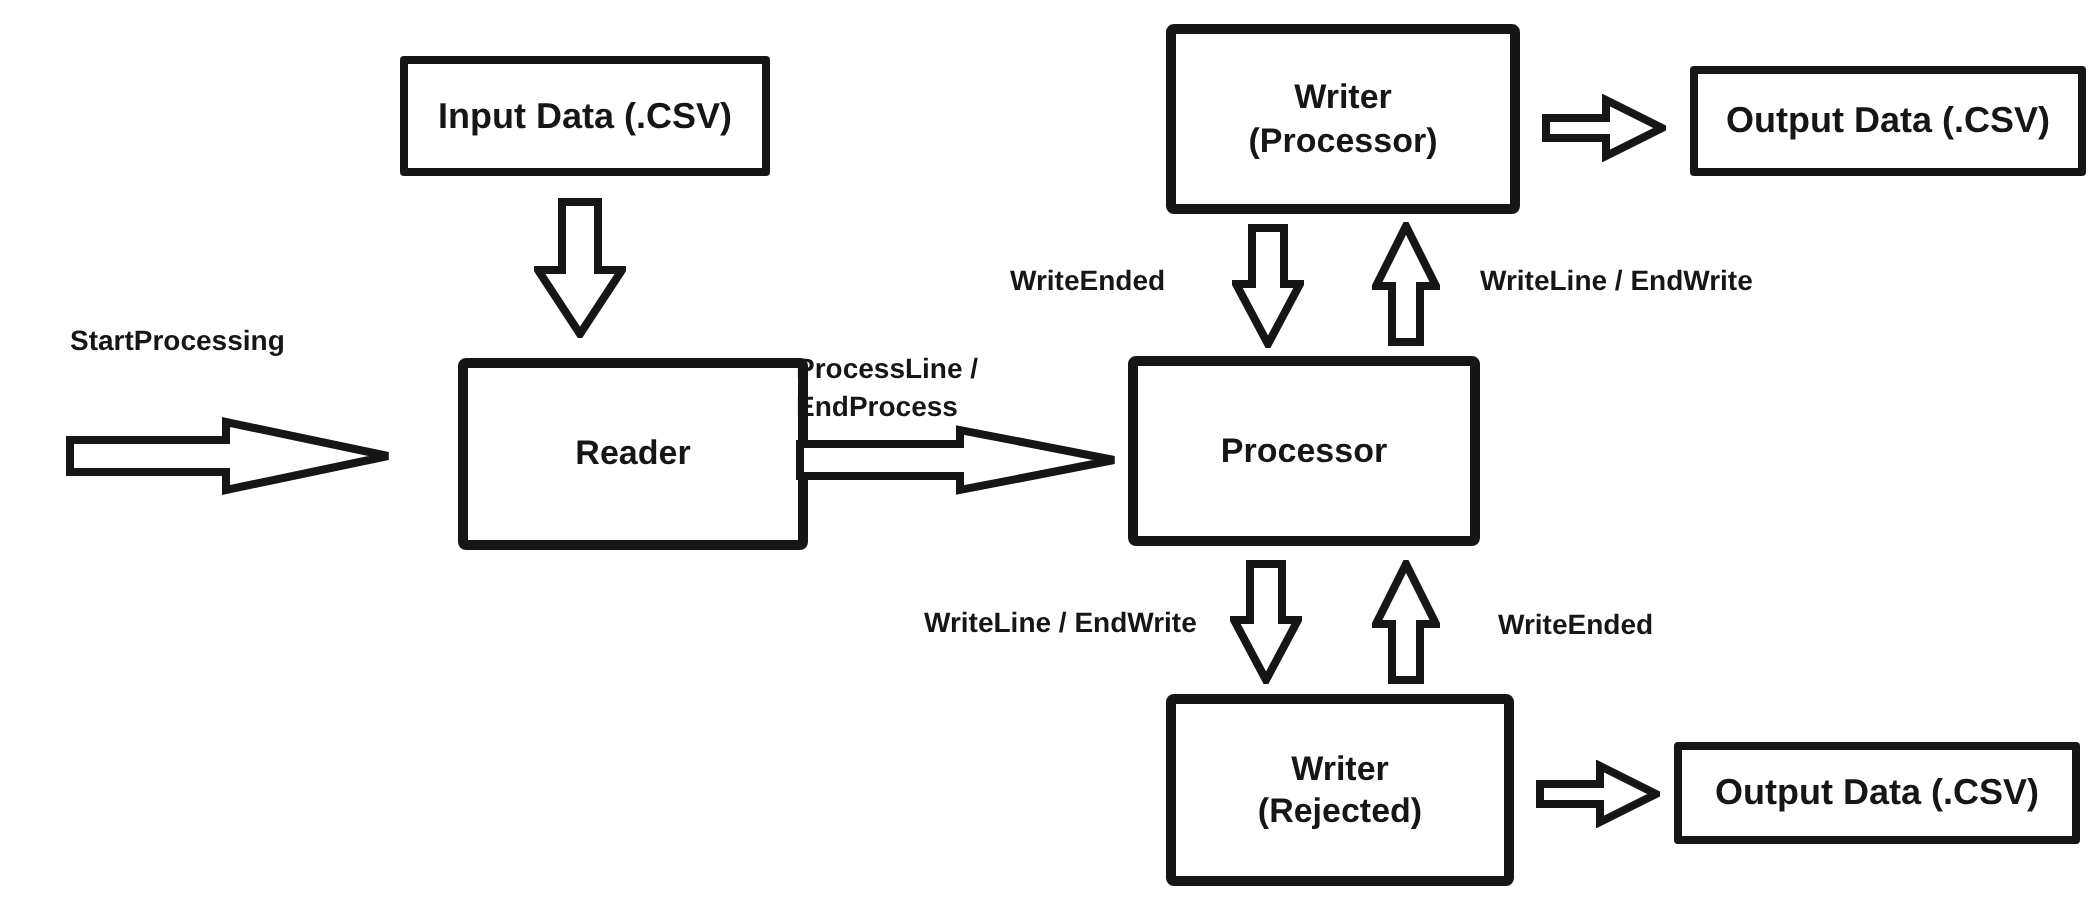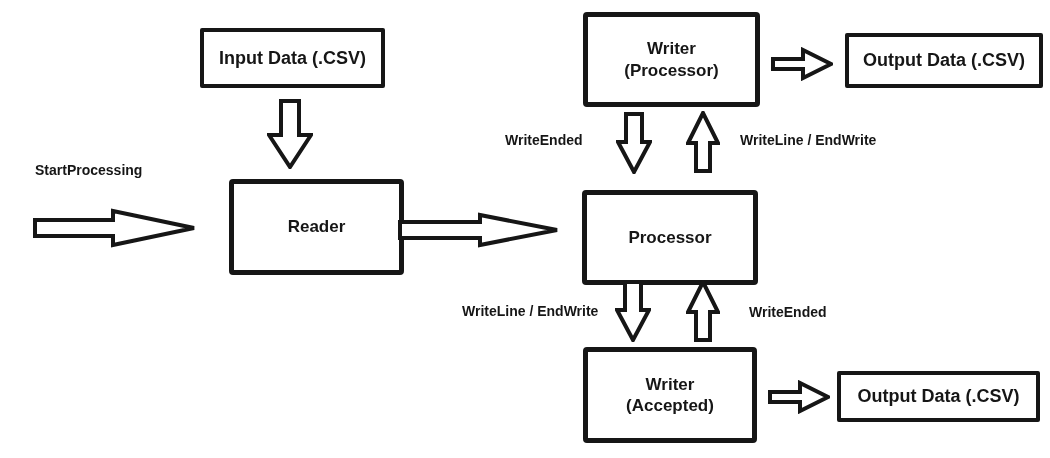--- a/index.html
+++ b/index.html
@@ -64,44 +64,48 @@
 <div class="canvas">
 
   <div class="box rect" style="left:200px; top:28px; width:185px; height:60px;">
     <span>Input Data (.CSV)</span>
   </div>
 
   <div class="box rounded" style="left:205px; top:179px; width:175px; height:96px;margin-left:24px;">
     <span>Reader</span>
   </div>
 
-  <div class="box rounded" style="left:582px; top:178px; width:176px; height:95px;margin-top:12px;">
+  <div class="box rounded" style="left:564px; top:178px; width:176px; height:95px;">
     <span>Processor</span>
   </div>
 
   <div class="box rounded" style="left:583px; top:12px; width:177px; height:95px;">
     <span>Writer</span>
     <span>(Processor)</span>
   </div>
 
   <div class="box rounded" style="left:583px; top:347px; width:174px; height:96px;">
     <span>Writer</span>
-    <span>(Accepted)</span>
+    <span>(Rejected)</span>
   </div>
 
   <div class="box rect" style="left:845px; top:33px; width:198px; height:55px;">
     <span>Output Data (.CSV)</span>
   </div>
 
   <div class="box rect" style="left:837px; top:371px; width:203px; height:51px;">
     <span>Output Data (.CSV)</span>
   </div>
 
   <div class="edge-label" style="left:35px; top:161px;">StartProcessing</div>
 
+  <div class="edge-label" style="left:398px; top:175px;">
+    <div>ProcessLine /</div>
+    <div>EndProcess</div>
+  </div>
 
   <div class="edge-label" style="left:505px; top:131px;">WriteEnded</div>
 
   <div class="edge-label" style="left:740px; top:131px;">WriteLine / EndWrite</div>
 
   <div class="edge-label" style="left:462px; top:302px;">WriteLine / EndWrite</div>
 
   <div class="edge-label" style="left:749px; top:303px;">WriteEnded</div>
 
   <svg class="arrow" style="left:33px; top:208px;" width="164" height="40" viewBox="0 0 164 40">

